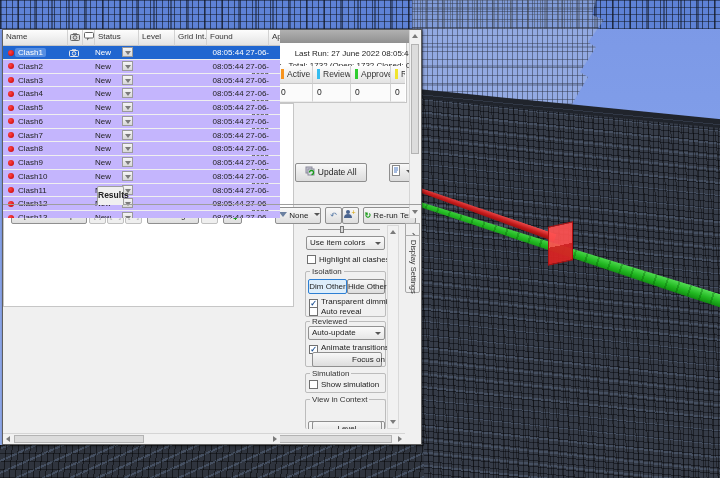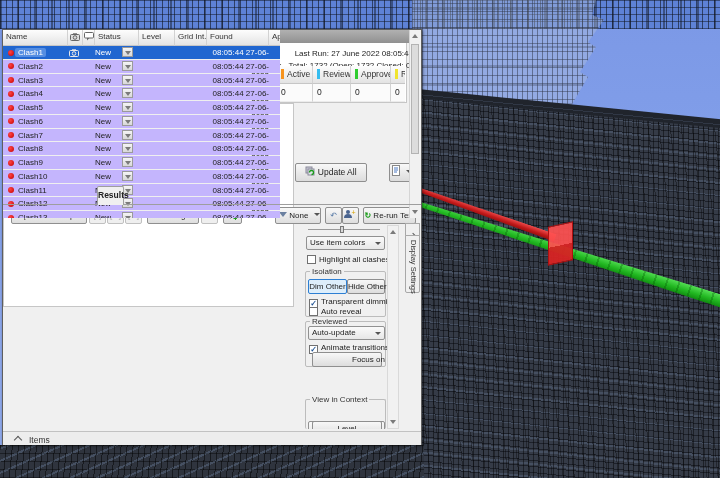--- a/index.html
+++ b/index.html
@@ -486,20 +486,26 @@
       <span class="gtitle">Reviewed</span>
       <div class="combo" style="left:2px;top:4px;width:77px;">
         <span>Auto-update</span><span class="caret"></span>
       </div>
       <label class="cb" style="left:3px;top:21px;">
         <span class="box on"></span><span>Animate transitions</span>
       </label>
       <div class="sbtn" style="left:6px;top:30px;width:70px;padding-left:39px;">Focus on Clash</div>
     </div>
 
+    <div class="group" style="left:1px;top:148px;width:81px;height:20px;">
+      <span class="gtitle">Simulation</span>
+      <label class="cb" style="left:3px;top:6px;">
+        <span class="box"></span><span>Show simulation</span>
+      </label>
+    </div>
 
     <div class="group" style="left:1px;top:174px;width:81px;height:30px;border-bottom:none;">
       <span class="gtitle">View in Context</span>
       <div class="combo" style="left:2px;top:21px;width:77px;">
         <span>All</span><span class="caret"></span>
       </div>
       <div class="sbtn" style="left:6px;top:21px;width:70px;">Level</div>
     </div>
   </div>
 
@@ -508,17 +514,13 @@
     <span class="tri tri-d" style="left:2px;bottom:4px;"></span>
   </div>
 
   <div id="ds-chevbox" class="abs">
     <span class="chev chev-right" style="position:relative;top:2px;"></span>
   </div>
   <div id="ds-tab" class="abs">
     <span>Display Settings</span>
   </div>
 
-  <div id="itemsbar" class="abs">
-    <span class="chev" style="position:absolute;left:12px;top:5px;"></span>
-    <span style="position:absolute;left:26px;top:3px;font-size:8.5px;color:#333;">Items</span>
-  </div>
 </div>
 
 </body></html>

